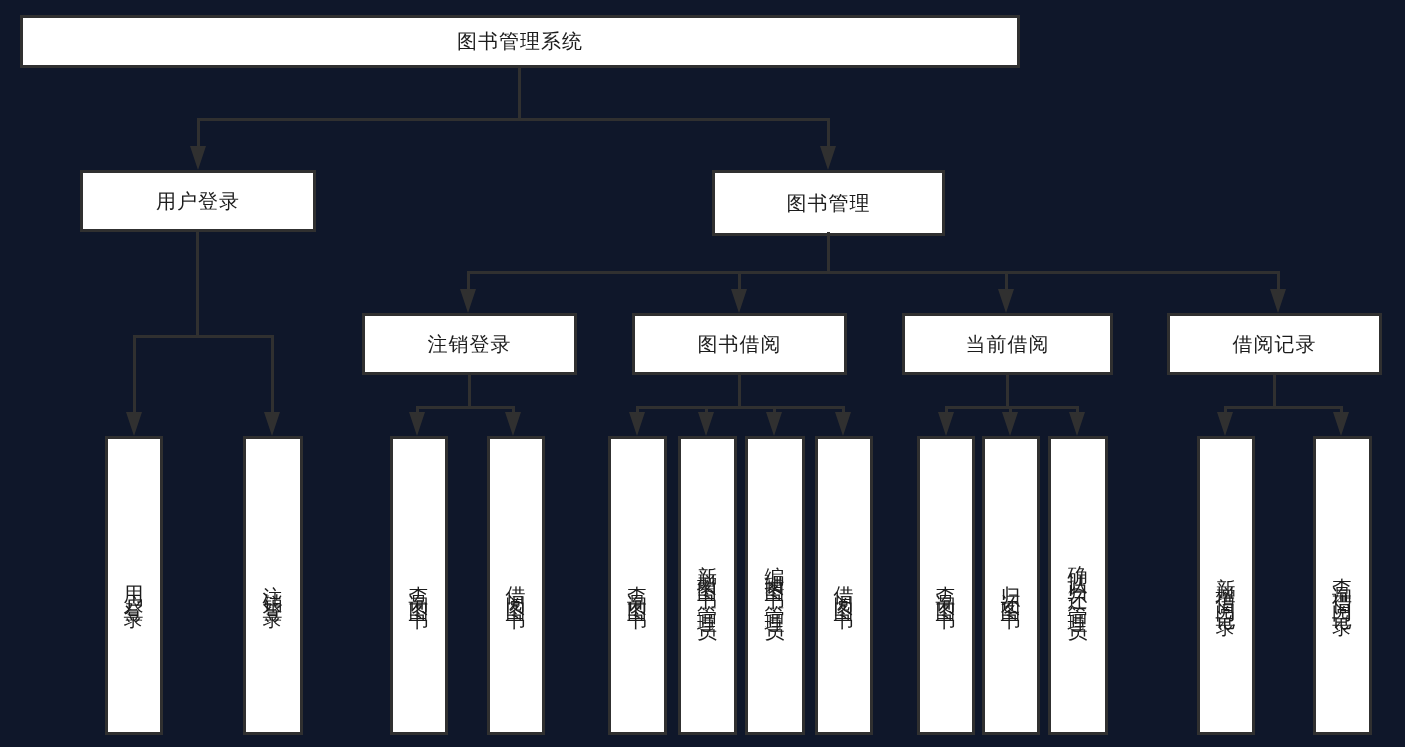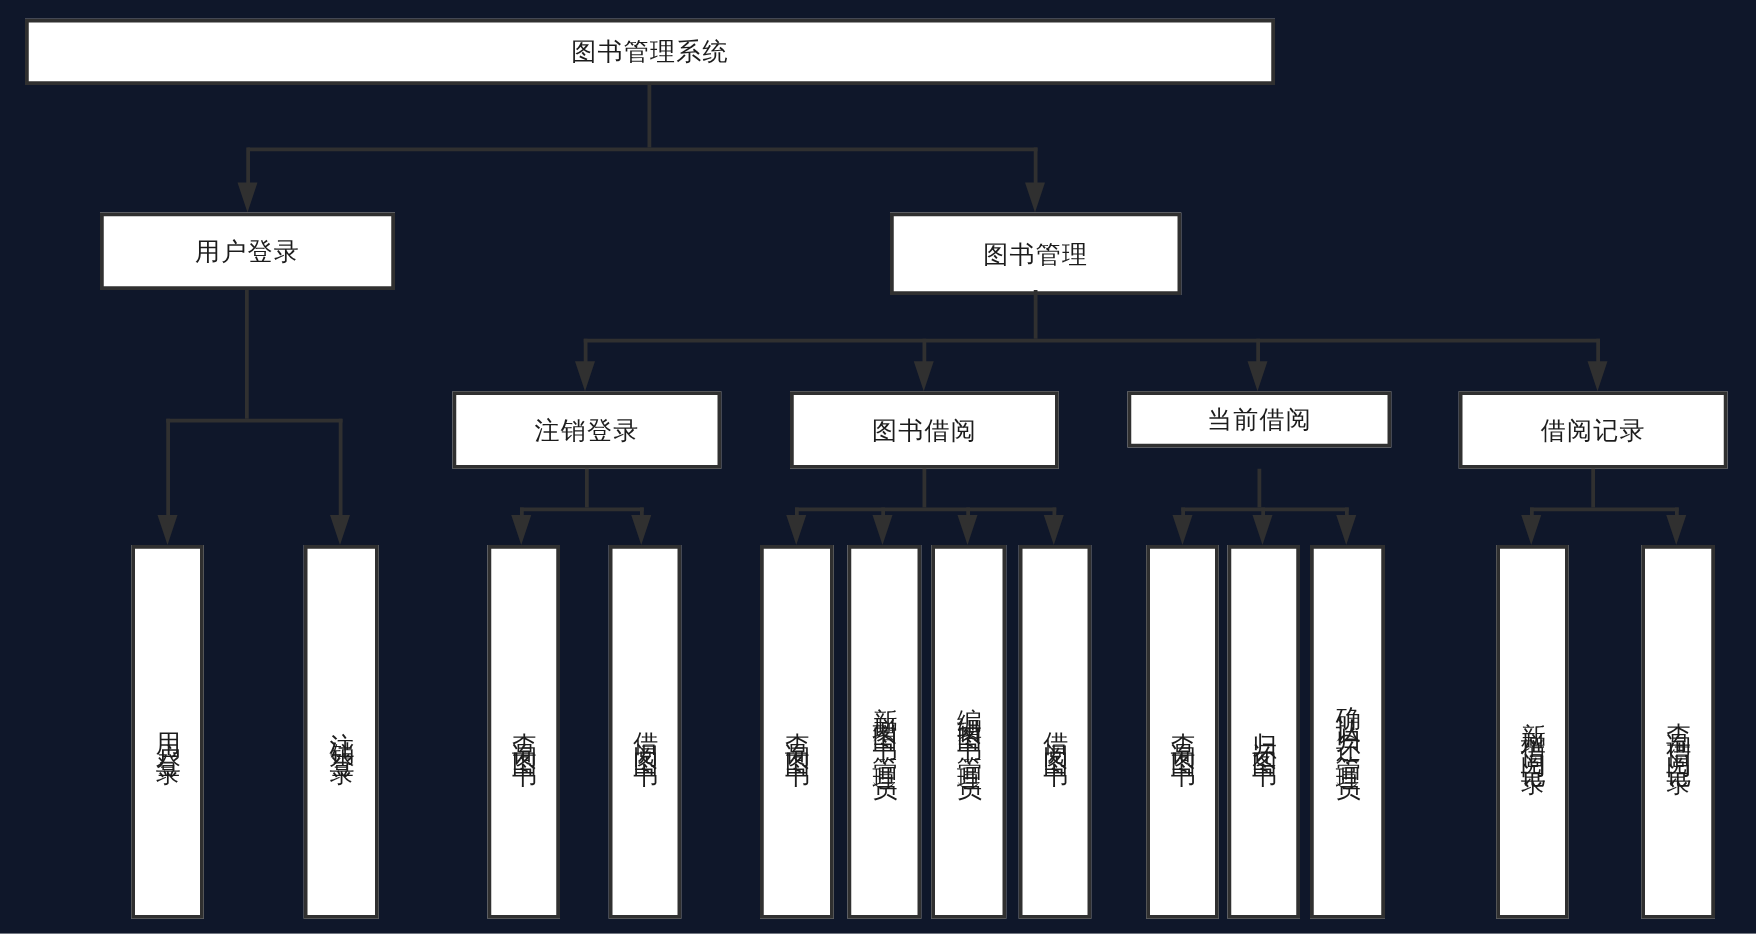--- a/index.html
+++ b/index.html
@@ -89,21 +89,21 @@
   <div class="arrow" style="left:998px;top:289px;"></div>
   <div class="vline" style="left:1277px;top:271px;height:20px;"></div>
   <div class="arrow" style="left:1270px;top:289px;"></div>
 
   <div class="box" style="left:362px;top:313px;width:215px;height:62px;">
     <span class="hlabel">注销登录</span>
   </div>
   <div class="box" style="left:632px;top:313px;width:215px;height:62px;">
     <span class="hlabel">图书借阅</span>
   </div>
-  <div class="box" style="left:902px;top:313px;width:211px;height:45px;">
+  <div class="box" style="left:902px;top:313px;width:211px;height:62px;">
     <span class="hlabel">当前借阅</span>
   </div>
   <div class="box" style="left:1167px;top:313px;width:215px;height:62px;">
     <span class="hlabel">借阅记录</span>
   </div>
 
   <div class="vline" style="left:468px;top:375px;height:31px;"></div>
   <div class="hline" style="left:416px;top:406px;width:99px;"></div>
   <div class="vline" style="left:416px;top:406px;height:10px;"></div>
   <div class="arrow" style="left:409px;top:412px;"></div>

